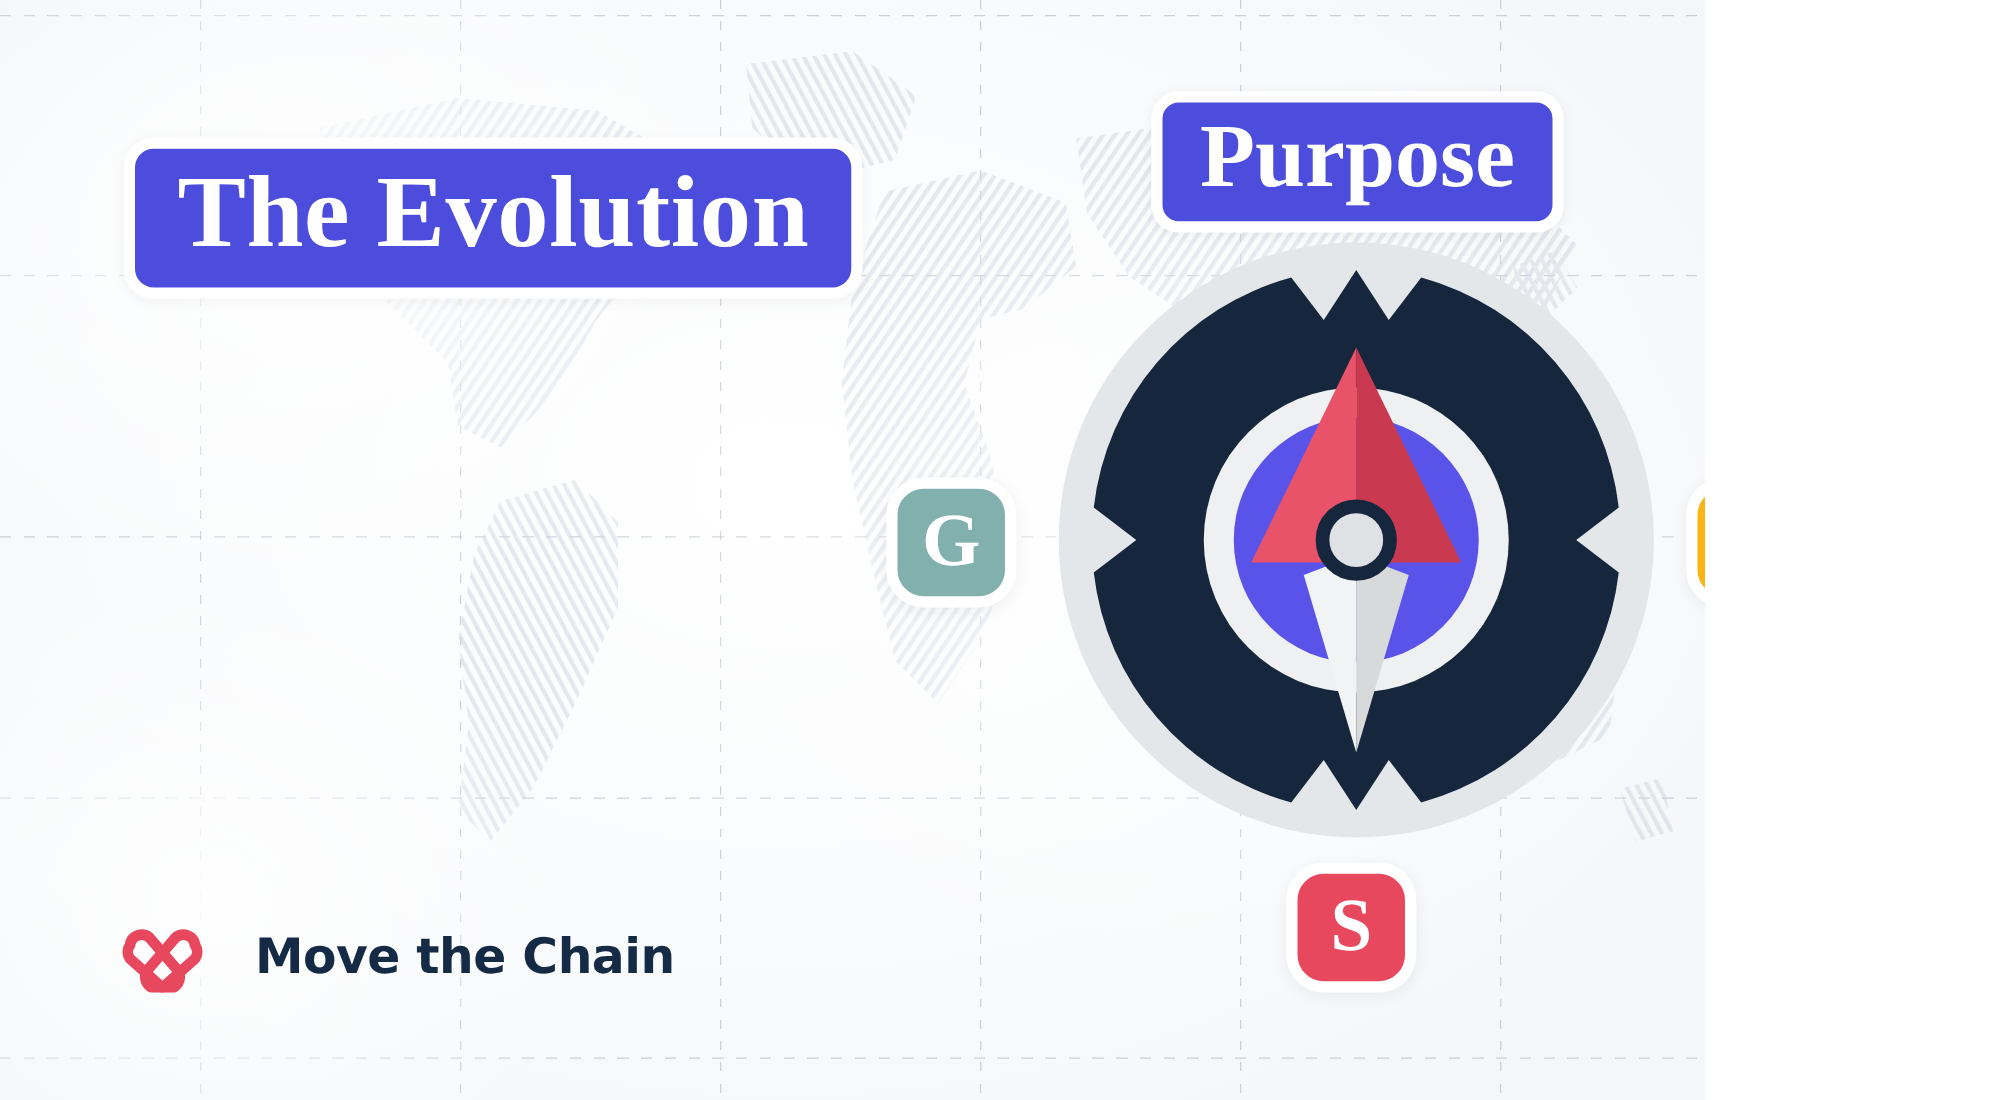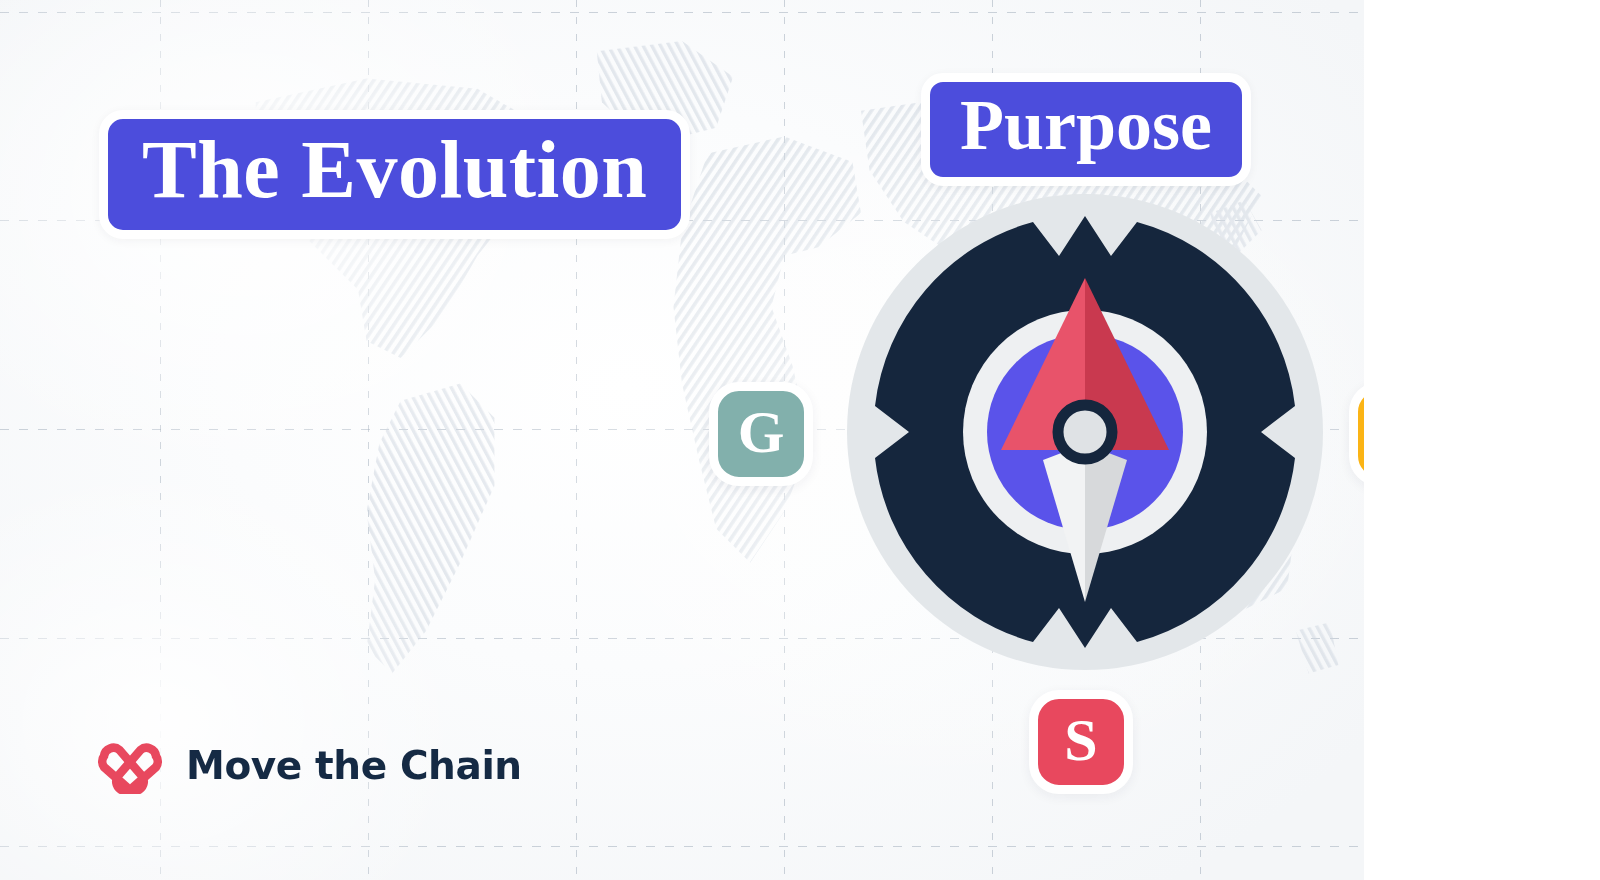--- a/index.html
+++ b/index.html
@@ -108,21 +108,21 @@
     white-space: nowrap;
   }
 
   
   .logo {
     position: absolute;
     left: 92px;
     top: 736px;
     display: flex;
     align-items: center;
-    gap: 18px;
+    gap: 36px;
   }
   .logo-mark { width: 76px; height: 58px; display: block; }
   .logo-text {
     font-family: "DejaVu Sans", "Liberation Sans", sans-serif;
     font-weight: 700;
     font-size: 39px;
     letter-spacing: -0.4px;
     color: #152a44;
     white-space: nowrap;
   }

